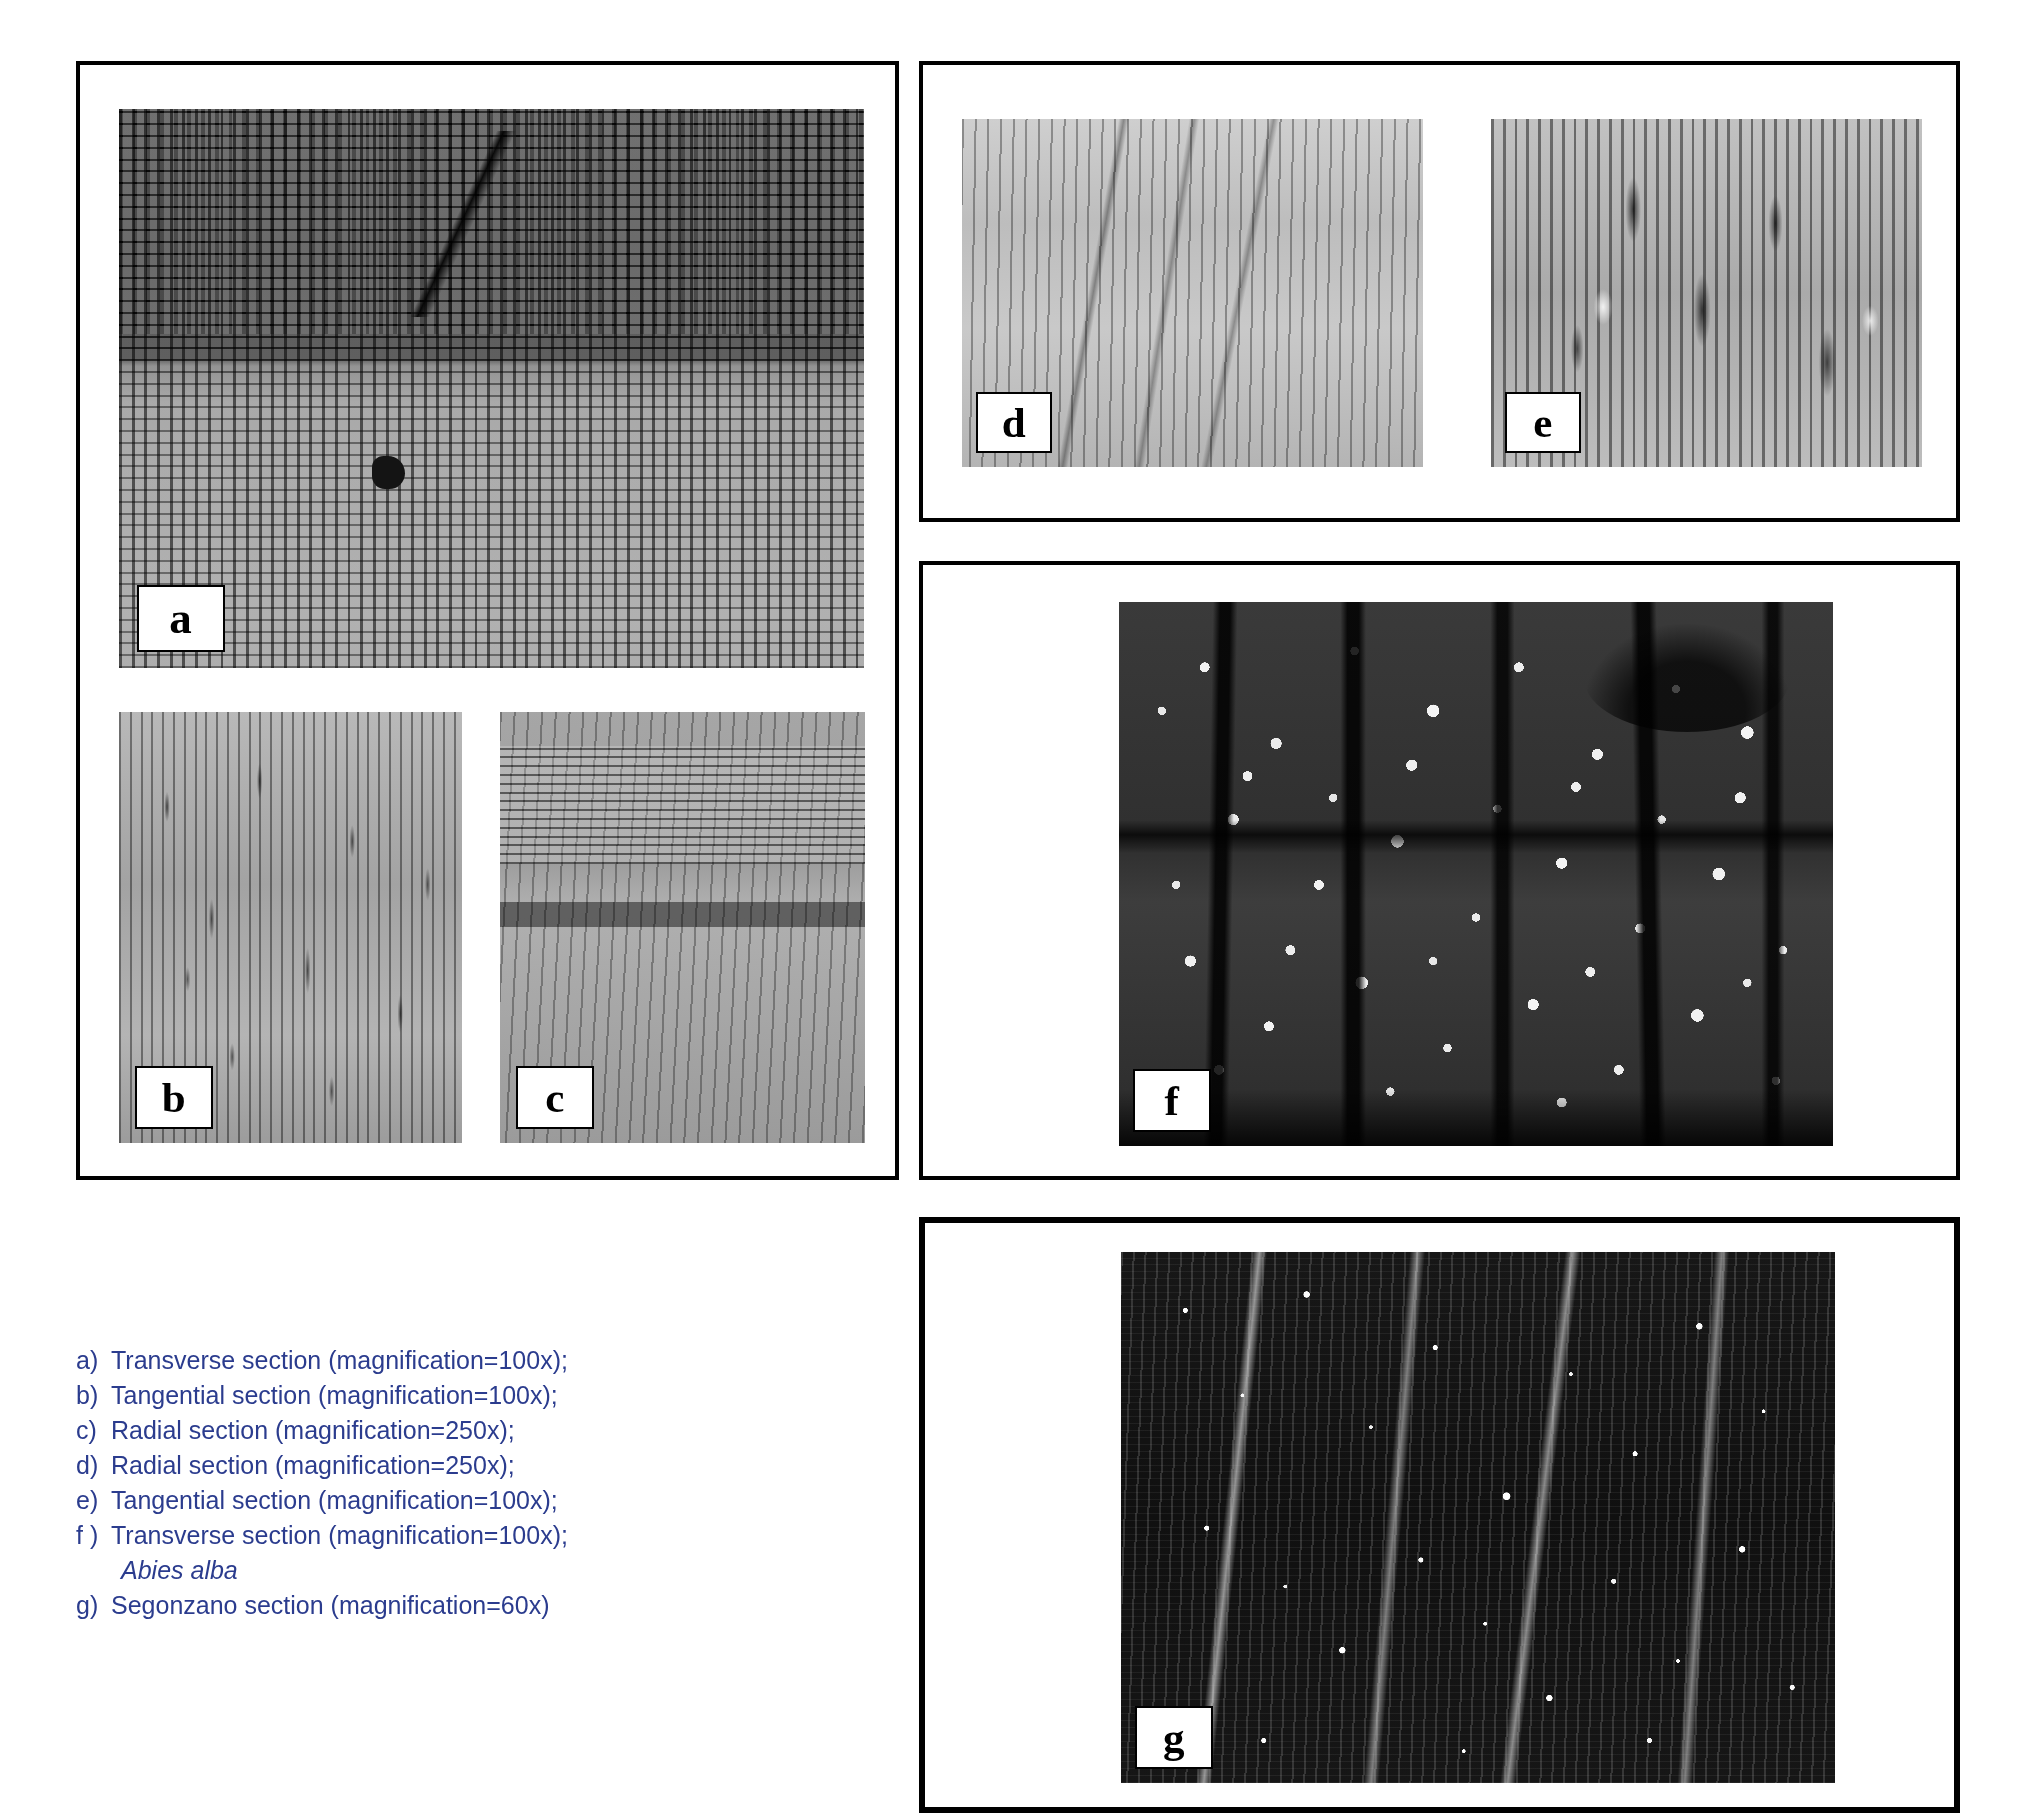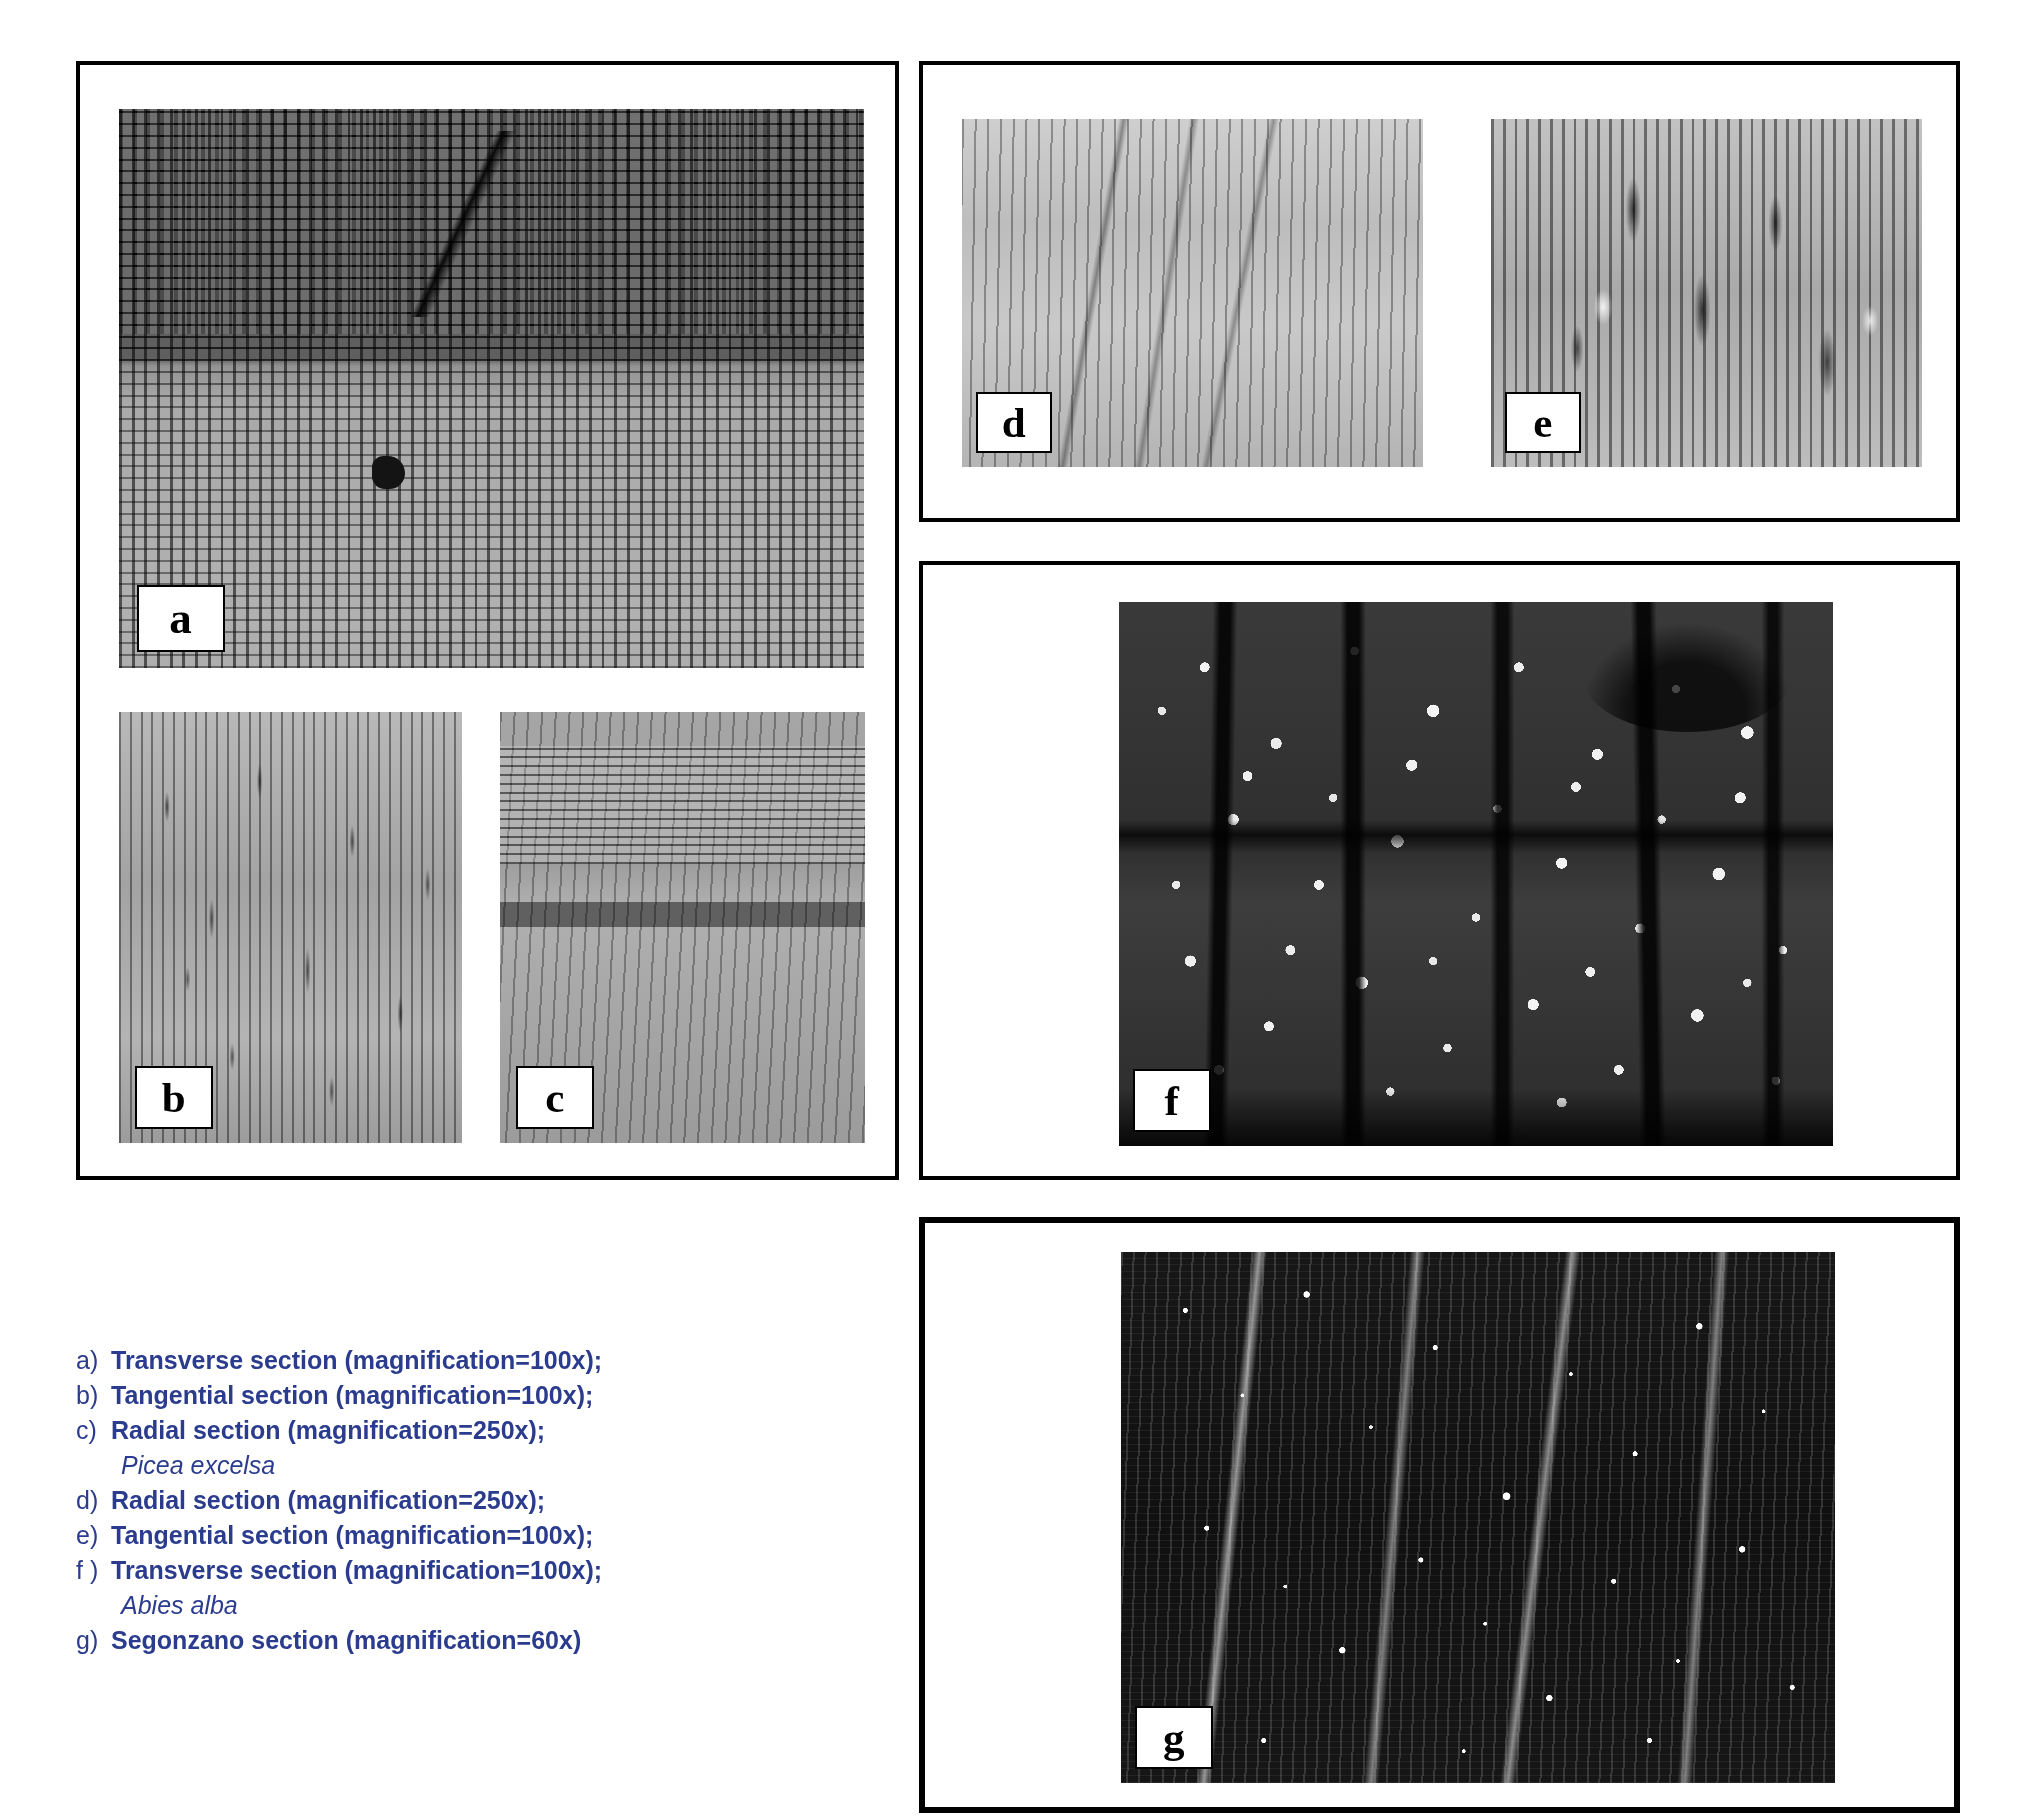--- a/index.html
+++ b/index.html
@@ -65,21 +65,21 @@
   }
   .caption .lead { display: block; }
   .caption .row {
     display: flex;
     align-items: flex-start;
   }
   .caption .marker {
     width: 35px;
     flex: 0 0 35px;
   }
-  .caption .txt { flex: 1 1 auto; font-weight: bold; }
+  .caption .txt { flex: 1 1 auto; }
   .caption .sp { display: block; padding-left: 45px; }
   .it { font-style: italic; }
 
   
 
   
   .tex-a-base {
     background:
       linear-gradient(to bottom,
         #2c2c2c 0px, #232323 147px, #2a2a2a 250px,
@@ -399,21 +399,20 @@
   </span>
   <span class="row">
     <span class="marker">b)</span>
     <span class="txt">Tangential section (magnification=100x);</span>
   </span>
   <span class="row">
     <span class="marker">c)</span>
     <span class="txt">Radial section (magnification=250x);</span>
   </span>
 
-  <span class="sp it">Picea excelsa</span>
 
   <span class="row">
     <span class="marker">d)</span>
     <span class="txt">Radial section (magnification=250x);</span>
   </span>
   <span class="row">
     <span class="marker">e)</span>
     <span class="txt">Tangential section (magnification=100x);</span>
   </span>
 

